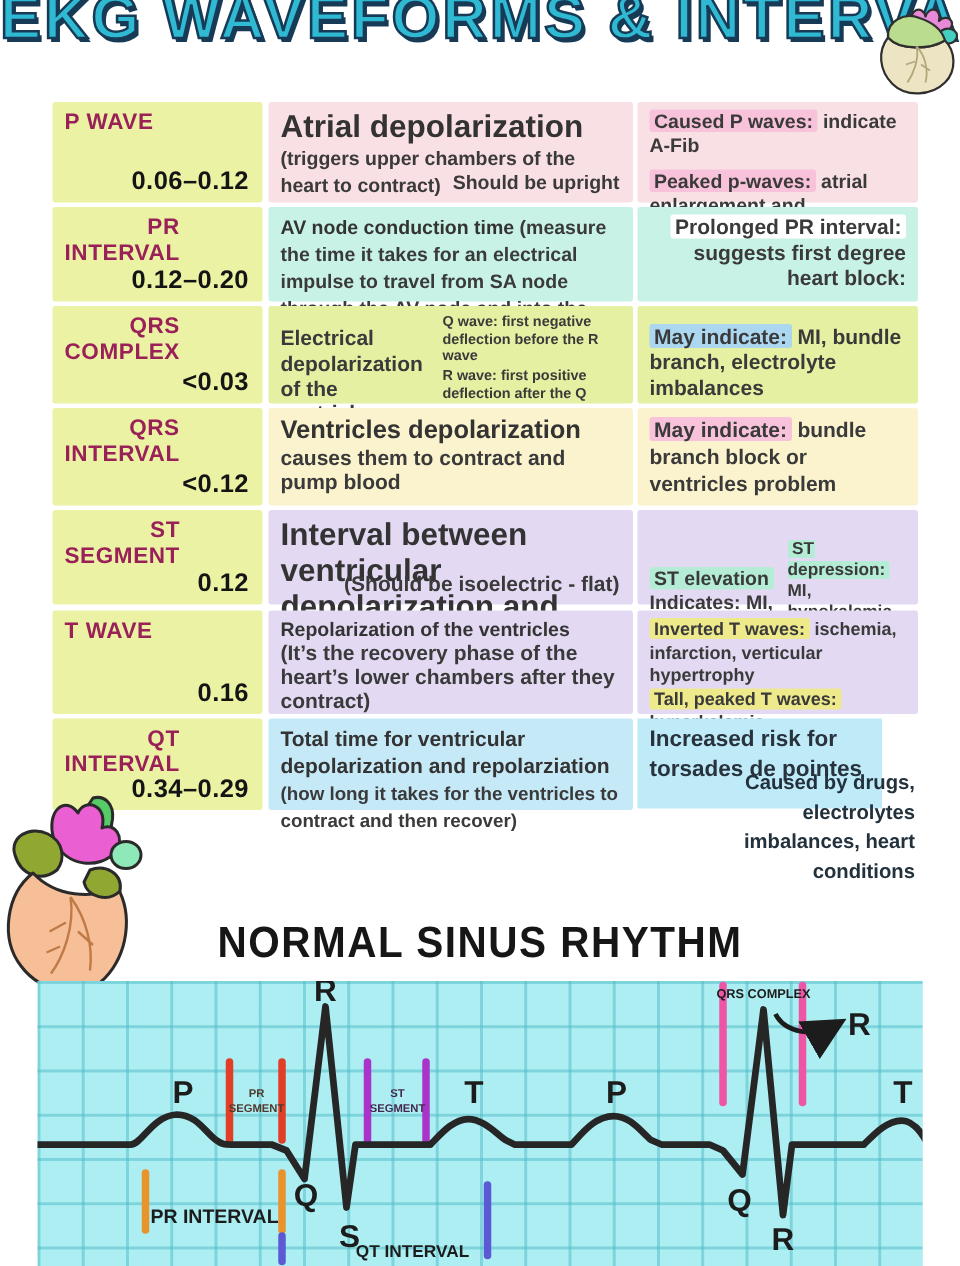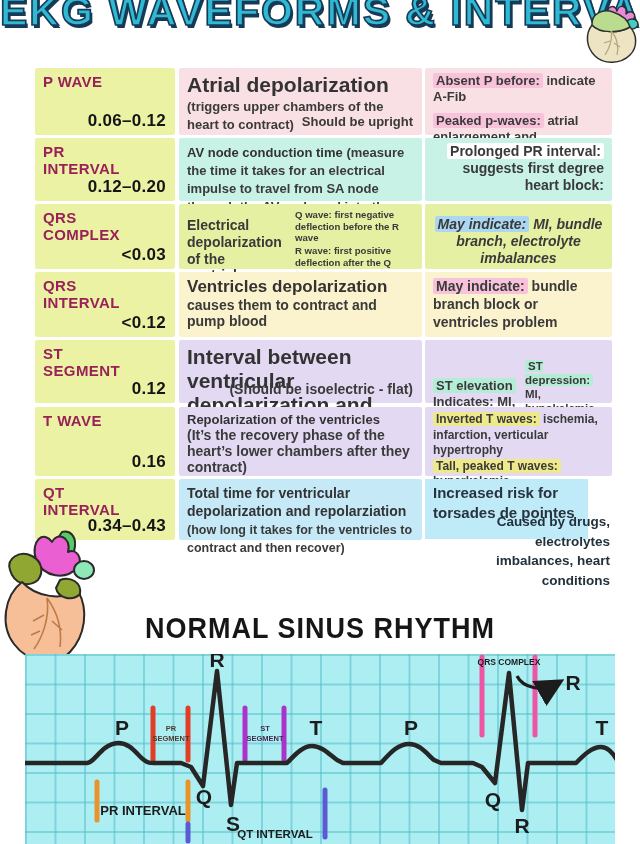--- a/index.html
+++ b/index.html
@@ -24,21 +24,21 @@
   .r3{top:204px;height:65px}.r4{top:272px;height:63px}.r5{top:339px;height:69px}
   .r6{top:411px;height:61px}
   .cell{position:absolute;top:0;height:100%;border-radius:2px;box-sizing:border-box;color:#3a3a3a;font-weight:bold;}
   .cl{left:0;width:140px;background:#ebf2a4;}
   .cm{left:144px;width:243px;padding:5px 8px;}
   .cr{left:390px;width:187px;padding:5px 8px;font-size:13px;line-height:1.22;}
   .bg-pink{background:#f9e0e4}.bg-mint{background:#c9f2e6}.bg-green{background:#e6f0a2}
   .bg-yellow{background:#fbf3cd}.bg-lav{background:#e4d9f3}.bg-blue{background:#c6e9f8}
   .bg-none{background:transparent;}
   .rlabel{position:absolute;top:5px;left:8px;font-size:15px;font-weight:bold;
-    color:#992157;letter-spacing:.4px;line-height:1.15;white-space:pre-line;}
+    color:#992157;letter-spacing:.4px;line-height:1.15;white-space:pre-line;text-align:right;}
   .rvalue{position:absolute;bottom:4px;right:9px;font-size:17px;font-weight:bold;color:#141414;letter-spacing:.3px;}
   .dtitle{font-size:21px;color:#333;}
   .dtitle-lg{font-size:13px;}
   .drest{font-size:13px;}
   .dnote{position:absolute;bottom:6px;right:9px;font-size:13px;font-weight:bold;}
   .hl{padding:0 3px;border-radius:2px;}
   .hl-pink{background:#f8c3da}.hl-tan{background:#ffffff}.hl-blue{background:#abd7f1}
   .hl-mint{background:#b4ecd6}.hl-yel{background:#eeea8c}
   .para{margin:0 0 8px 0;}
   .qrs-flex{display:flex;gap:6px;}
@@ -90,21 +90,21 @@
   <div class="row r0">
     <div class="cell cl">
       <div class="rlabel">P WAVE</div>
       <div class="rvalue">0.06–0.12</div>
     </div>
     <div class="cell cm bg-pink">
       <span class="dtitle">Atrial depolarization</span><span class="drest"> (triggers upper chambers of the heart to contract)</span>
       <div class="dnote">Should be upright</div>
     </div>
     <div class="cell cr bg-pink">
-      <div class="para"><span class="hl hl-pink">Absent P before:</span><span> indicate A-Fib</span></div>
+      <div class="para"><span class="hl hl-pink">Caused P waves:</span><span> indicate A-Fib</span></div>
       <div class="para"><span class="hl hl-pink">Peaked p-waves:</span><span> atrial enlargement and abnormalities</span></div>
     </div>
   </div>
 
   <div class="row r1">
     <div class="cell cl">
       <div class="rlabel">PR
 INTERVAL</div>
       <div class="rvalue">0.12–0.20</div>
     </div>
@@ -125,21 +125,21 @@
     <div class="cell cm bg-green">
       <div class="qrs-flex">
         <div class="qrs-a">Electrical depolarization of the ventricles</div>
         <div class="qrs-b">
           <div>Q wave: first negative deflection before the R wave</div>
           <div>R wave: first positive deflection after the Q wave</div>
           <div>S wave: negative deflection following the R wave</div>
         </div>
       </div>
     </div>
-    <div class="cell cr bg-green" style="text-align:center;font-size:14px;padding-top:12px;font-style:italic;">
+    <div class="cell cr bg-green" style="font-size:14px;padding-top:12px;">
       <span class="hl hl-blue">May indicate:</span><span> MI, bundle branch, electrolyte imbalances</span>
     </div>
   </div>
 
   <div class="row r3">
     <div class="cell cl">
       <div class="rlabel">QRS
 INTERVAL</div>
       <div class="rvalue">&lt;0.12</div>
     </div>
@@ -183,21 +183,21 @@
       <span class="hl hl-yel">Inverted T waves:</span><span> ischemia, infarction, verticular hypertrophy</span>
       <br><span class="hl hl-yel">Tall, peaked T waves:</span><span> hyperkalemia</span>
       <br><span class="hl hl-yel">Flattened or low T waves:</span><span> hypokalemia or metabolic issues</span>
     </div>
   </div>
 
   <div class="row r6">
     <div class="cell cl">
       <div class="rlabel">QT
 INTERVAL</div>
-      <div class="rvalue">0.34–0.43</div>
+      <div class="rvalue">0.34–0.29</div>
     </div>
     <div class="cell cm bg-blue">
       <span class="dtitle" style="font-size:14px;">Total time for ventricular depolarization and repolarziation</span><span class="drest" style="font-size:12.5px;"> (how long it takes for the ventricles to contract and then recover)</span>
     </div>
     <div class="cell cr bg-none" style="overflow:visible;">
       <div class="qt-box">Increased risk for torsades de pointes</div>
       <div class="qt-note">Caused by drugs, electrolytes imbalances, heart conditions</div>
     </div>
   </div>
 </div>

